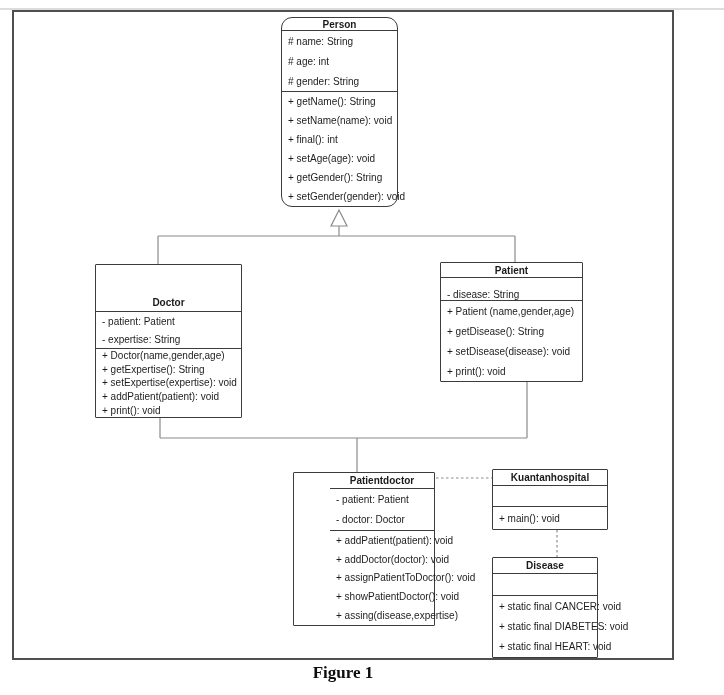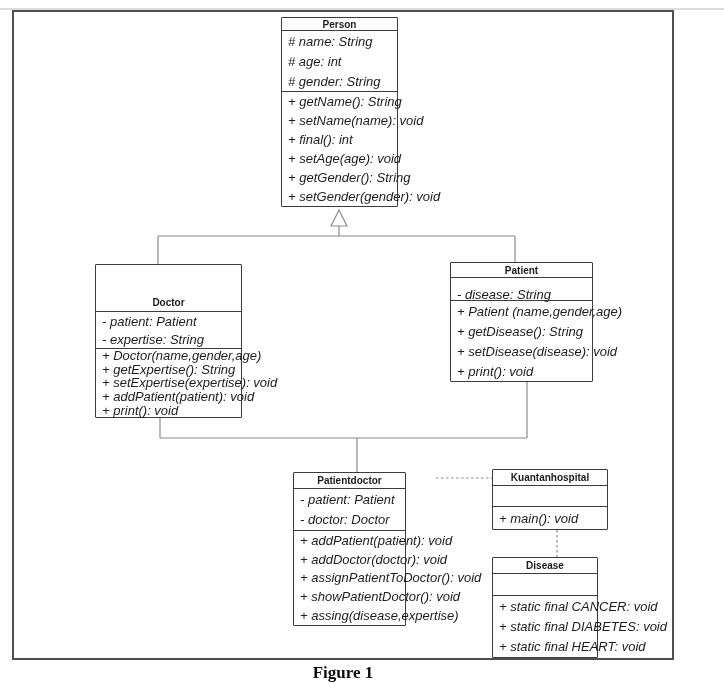--- a/index.html
+++ b/index.html
@@ -45,25 +45,24 @@
     display: flex;
     flex-direction: column;
     justify-content: space-around;
     align-items: flex-start;
     padding: 0 0 0 6px;
     flex: 0 0 auto;
   }
   .uml-section.attrs { border-bottom: 1.2px solid #3c3c3c; }
   .uml-section.methods { flex: 1 1 auto; }
   .member {
-    font-size: 13px;
+    font-size: 10px;
     color: #1c1c1c;
     white-space: nowrap;
     line-height: 11px;
-    font-style: italic;
   }
   .figure-caption {
     position: absolute; left: 12px; top: 663px; width: 662px;
     text-align: center;
     font-family: "Liberation Serif", "DejaVu Serif", serif;
     font-weight: bold;
     font-size: 17px;
     color: #0d0d0d;
   }
 </style>
@@ -91,21 +90,21 @@
       <line x1="527" y1="382" x2="527" y2="438"></line>
       <line x1="357" y1="438" x2="357" y2="472"></line>
     </g>
 
     <g stroke="#8a8a8a" stroke-width="1.2" fill="none" stroke-dasharray="2.5,2.5">
       <line x1="436" y1="478" x2="492" y2="478"></line>
       <line x1="557" y1="530" x2="557" y2="557"></line>
     </g>
   </svg>
 
-  <div class="uml-class" style="left:281px; top:17px; width:117px; height:190px;">
+  <div class="uml-class" style="left:281px; top:17px; width:117px; height:190px;border-radius:11px;">
     <div class="uml-title" style="height:13px;">Person</div>
     <div class="uml-section attrs" style="height:61px;">
       <div class="member"># name: String</div>
       <div class="member"># age: int</div>
       <div class="member"># gender: String</div>
     </div>
     <div class="uml-section methods">
       <div class="member">+ getName(): String</div>
       <div class="member">+ setName(name): void</div>
       <div class="member">+ final(): int</div>
@@ -123,34 +122,34 @@
     </div>
     <div class="uml-section methods">
       <div class="member">+ Doctor(name,gender,age)</div>
       <div class="member">+ getExpertise(): String</div>
       <div class="member">+ setExpertise(expertise): void</div>
       <div class="member">+ addPatient(patient): void</div>
       <div class="member">+ print(): void</div>
     </div>
   </div>
 
-  <div class="uml-class" style="left:450px; top:262px; width:143px; height:120px;">
+  <div class="uml-class" style="left:440px; top:262px; width:143px; height:120px;">
     <div class="uml-title" style="height:15px;">Patient</div>
     <div class="uml-section attrs" style="height:23px;justify-content:flex-end;">
       <div class="member">- disease: String</div>
     </div>
     <div class="uml-section methods">
       <div class="member">+ Patient (name,gender,age)</div>
       <div class="member">+ getDisease(): String</div>
       <div class="member">+ setDisease(disease): void</div>
       <div class="member">+ print(): void</div>
     </div>
   </div>
 
-  <div class="uml-class" style="left:293px; top:472px; width:113px; height:154px;">
+  <div class="uml-class" style="left:293px; top:472px; width:142px; height:154px;padding-left:36px;">
     <div class="uml-title" style="height:16px;">Patientdoctor</div>
     <div class="uml-section attrs" style="height:42px;">
       <div class="member">- patient: Patient</div>
       <div class="member">- doctor: Doctor</div>
     </div>
     <div class="uml-section methods">
       <div class="member">+ addPatient(patient): void</div>
       <div class="member">+ addDoctor(doctor): void</div>
       <div class="member">+ assignPatientToDoctor(): void</div>
       <div class="member">+ showPatientDoctor(): void</div>

